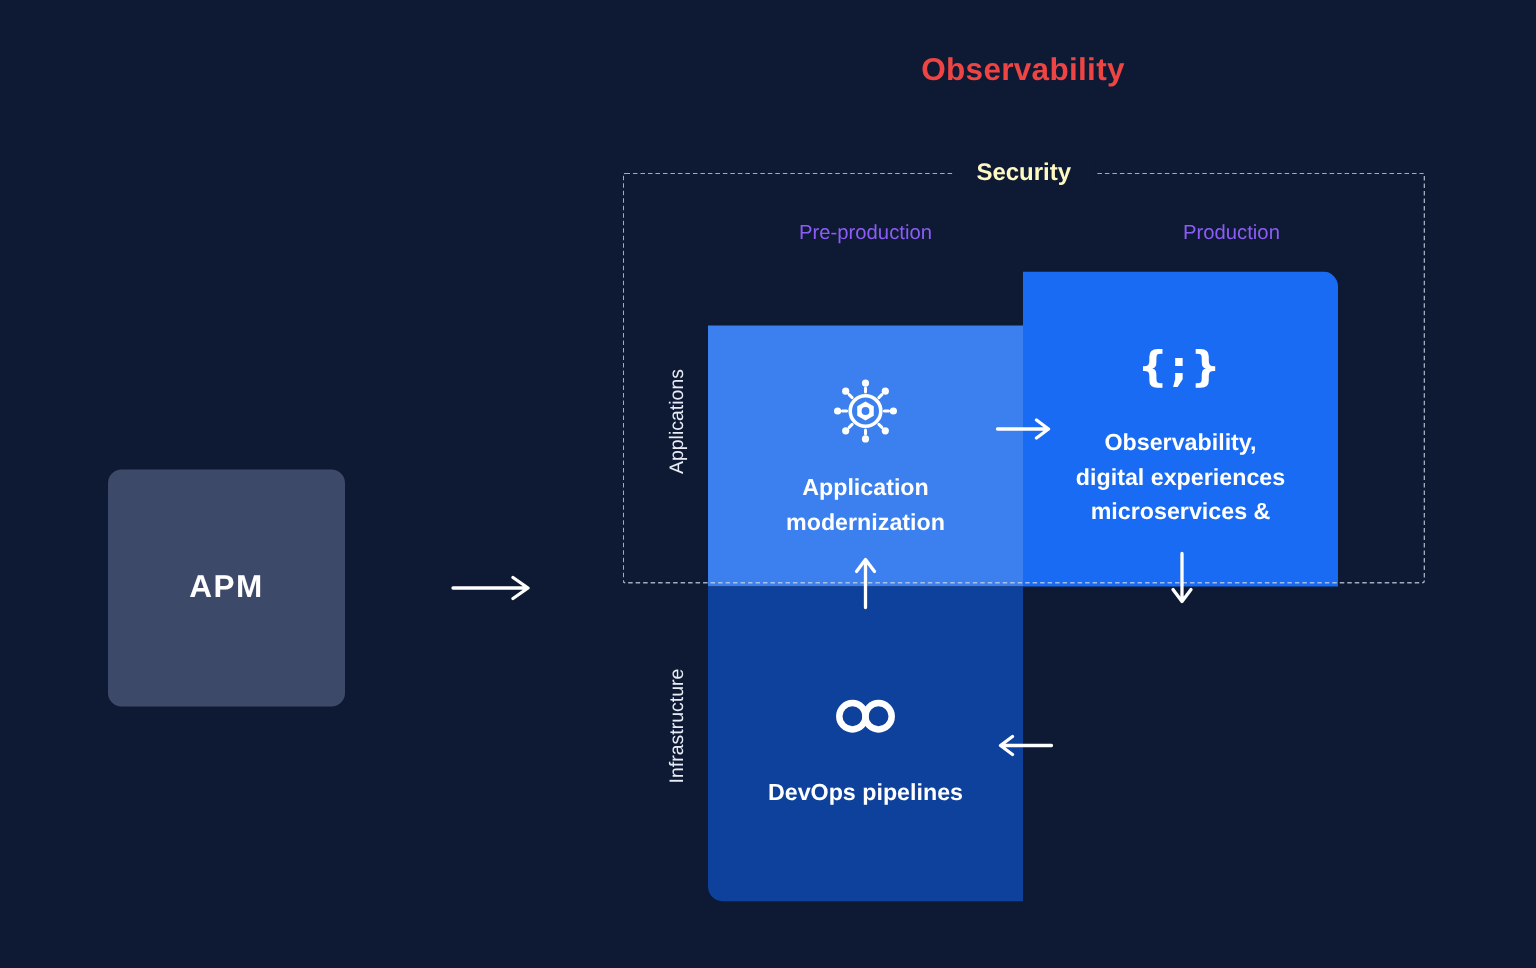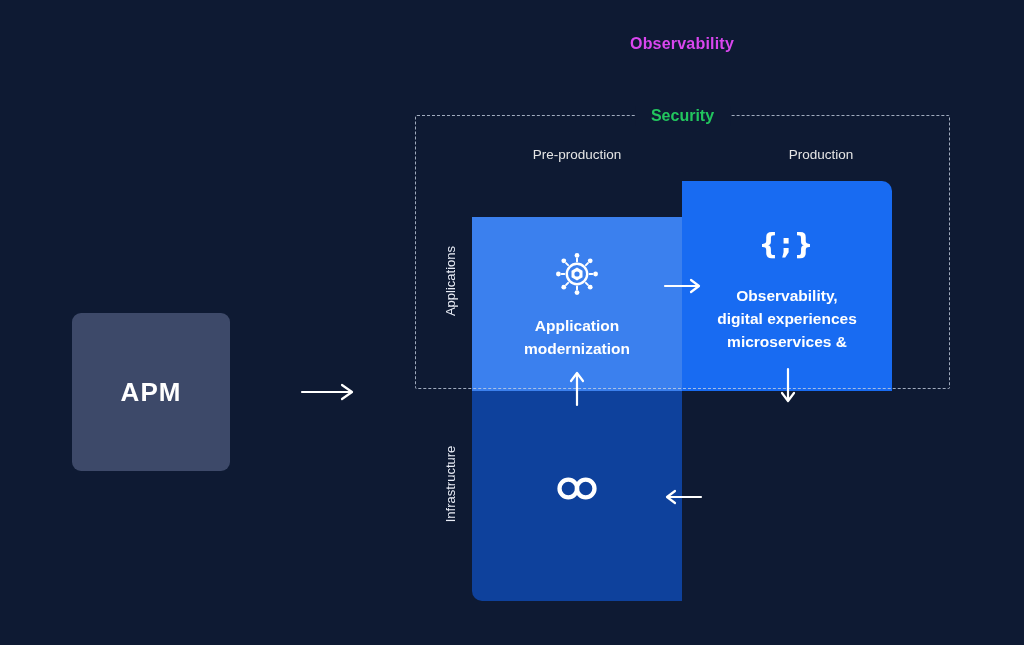--- a/index.html
+++ b/index.html
@@ -3,36 +3,36 @@
 <meta charset="utf-8">
 <style>
   * { margin:0; padding:0; box-sizing:border-box; }
   html,body { background:#0e1a33; }
   .stage {
     position:relative; width:1024px; height:645px; overflow:hidden;
     font-family:"Liberation Sans","DejaVu Sans",sans-serif;
   }
   .title {
     position:absolute; left:472px; top:35px; width:420px;
-    text-align:center; color:#d946ef; font-size:16px; font-weight:bold;
+    text-align:center; color:#ef4444; font-size:21px; font-weight:bold;
     letter-spacing:.2px;
   }
   .security-box {
     position:absolute; left:415px; top:115px; width:535px; height:274px;
     border:1.5px dashed rgba(199,209,226,.8); border-radius:2px;
     z-index:5; pointer-events:none;
   }
   .security-label {
     position:absolute; left:50%; top:0; transform:translate(-50%,-50%);
-    padding:1px 16px; color:#22c55e; font-size:16px; font-weight:bold;
+    padding:1px 16px; color:#fef9c3; font-size:16px; font-weight:bold;
     white-space:nowrap;
   }
   .col-label {
     position:absolute; top:147px; width:210px; text-align:center;
-    color:#e5e5e5; font-size:13.5px;
+    color:#8b5cf6; font-size:13.5px;
   }
   .col-pre  { left:472px; }
   .col-prod { left:716px; }
   .row-label {
     position:absolute; width:150px; height:16px; line-height:16px;
     text-align:center; color:#e8ecf5; font-size:13px;
     transform:rotate(-90deg);
   }
   .row-apps  { left:376px; top:273px; }
   .row-infra { left:376px; top:476px; }
@@ -48,21 +48,21 @@
   .q-icon { height:50px; display:flex; align-items:center; justify-content:center; }
   .q-label { font-weight:bold; font-size:15.5px; line-height:23px; text-align:center; }
   .q-label span { display:block; }
   .code-glyph {
     font-size:28px; font-weight:bold; letter-spacing:2px; color:#ffffff;
     font-family:"DejaVu Sans",sans-serif;
   }
   .apm-box {
     position:absolute; left:72px; top:313px; width:158px; height:158px;
     border-radius:9px; display:flex; align-items:center; justify-content:center;
-    color:#ffffff; font-weight:bold; font-size:26px; letter-spacing:1px;
+    color:#ffffff; font-weight:bold; font-size:21px; letter-spacing:1px;
   }
   .arrow { position:absolute; z-index:7; overflow:visible; }
   .arrow path { stroke:#ffffff; stroke-width:2.2; fill:none;
                 stroke-linecap:round; stroke-linejoin:round; }
   .a-apm   { left:300px; top:383px; }
   .a-right { left:663px; top:277px; }
   .a-left  { left:663px; top:488px; }
   .a-up    { left:568px; top:369px; }
   .a-down  { left:779px; top:367px; }
 </style>
@@ -123,20 +123,21 @@
     </div>
 
     <div class="quadrant" style="background: rgb(14, 65, 156);">
       <div class="q-icon">
         <svg width="46" height="27" viewBox="0 0 45 26" fill="none" stroke="#fff" stroke-width="4.2">
           <circle cx="14" cy="13" r="8.6"></circle>
             <circle cx="31" cy="13" r="8.6"></circle>
         </svg>
       </div>
       <div class="q-label">
+        <span>DevOps pipelines</span>
       </div>
     </div>
 
   </div>
 
   <div class="security-box">
     <span class="security-label" style="background: rgb(14, 26, 51);">Security</span>
   </div>
 
   <div class="col-label col-pre">Pre-production</div>

